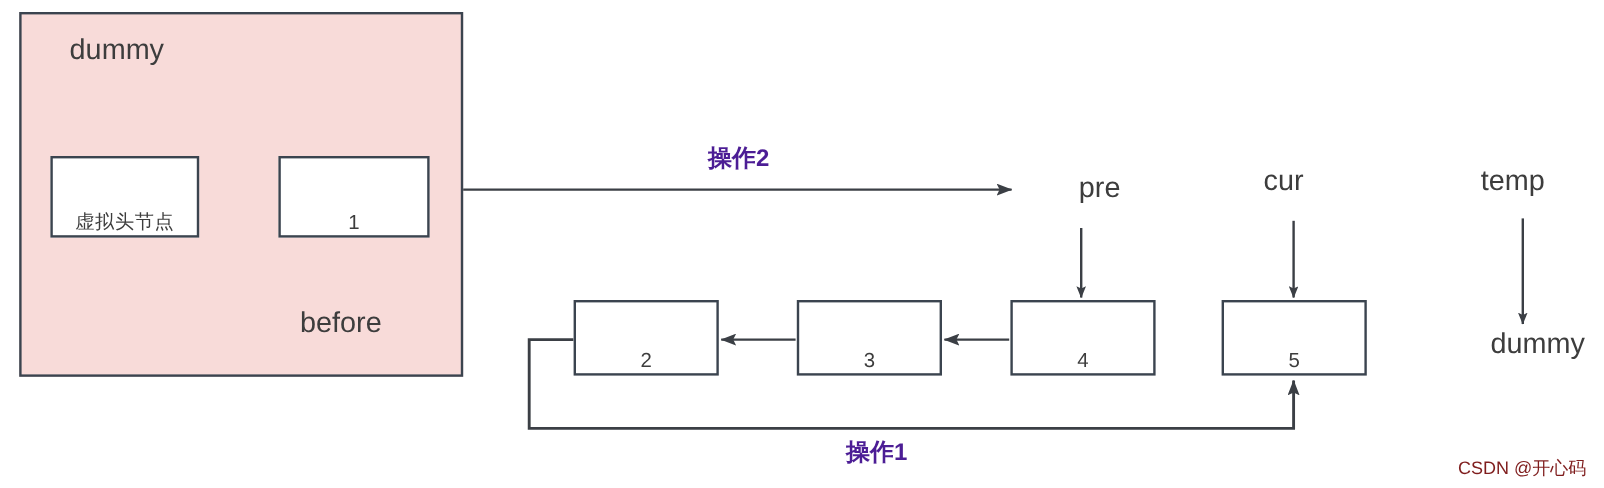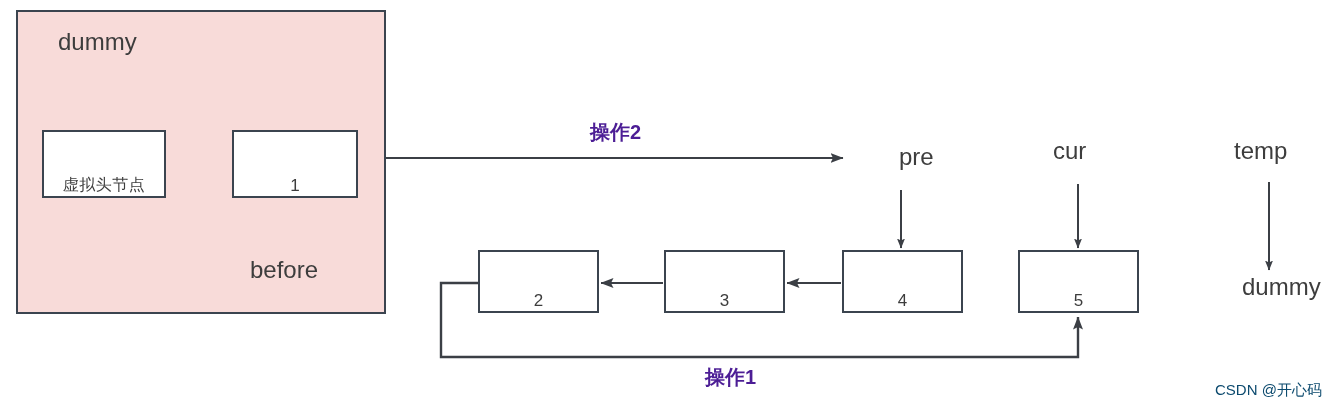--- a/index.html
+++ b/index.html
@@ -58,21 +58,21 @@
     z-index: 4;
     line-height: 1;
   }
   .lbl.op {
     font-weight: bold;
     font-size: 20px;
     color: #4c1d95;
   }
   .watermark {
     position: absolute;
-    color: #0c4a6e;
+    color: #7f1d1d;
     font-size: 15px;
     font-family: "Liberation Sans", "DejaVu Sans", sans-serif;
     white-space: nowrap;
     z-index: 4;
   }
 </style>
 </head>
 <body>
 
 <div id="canvas">

